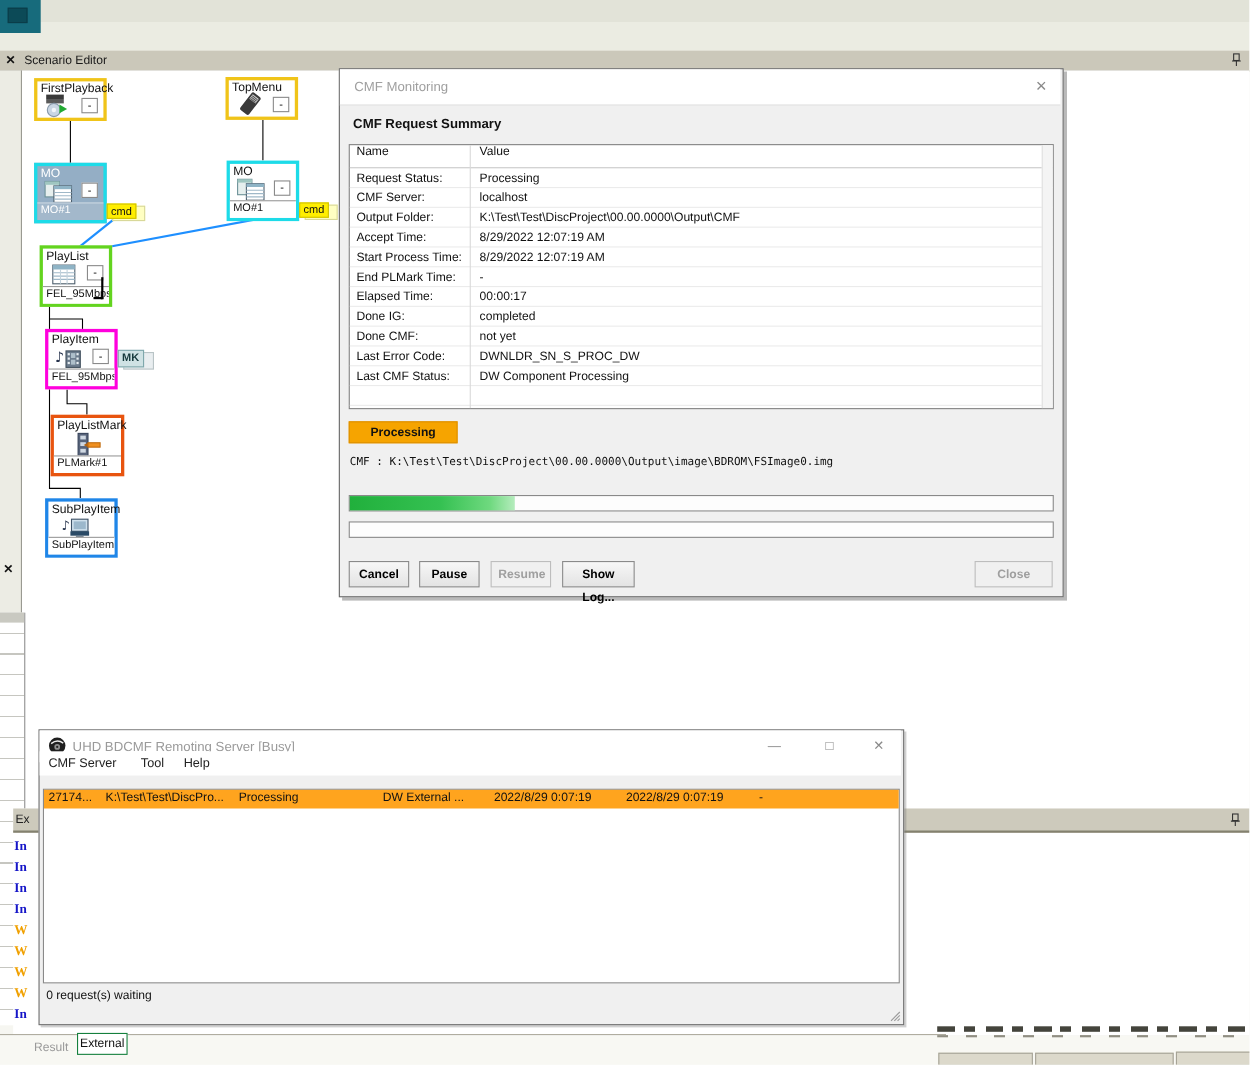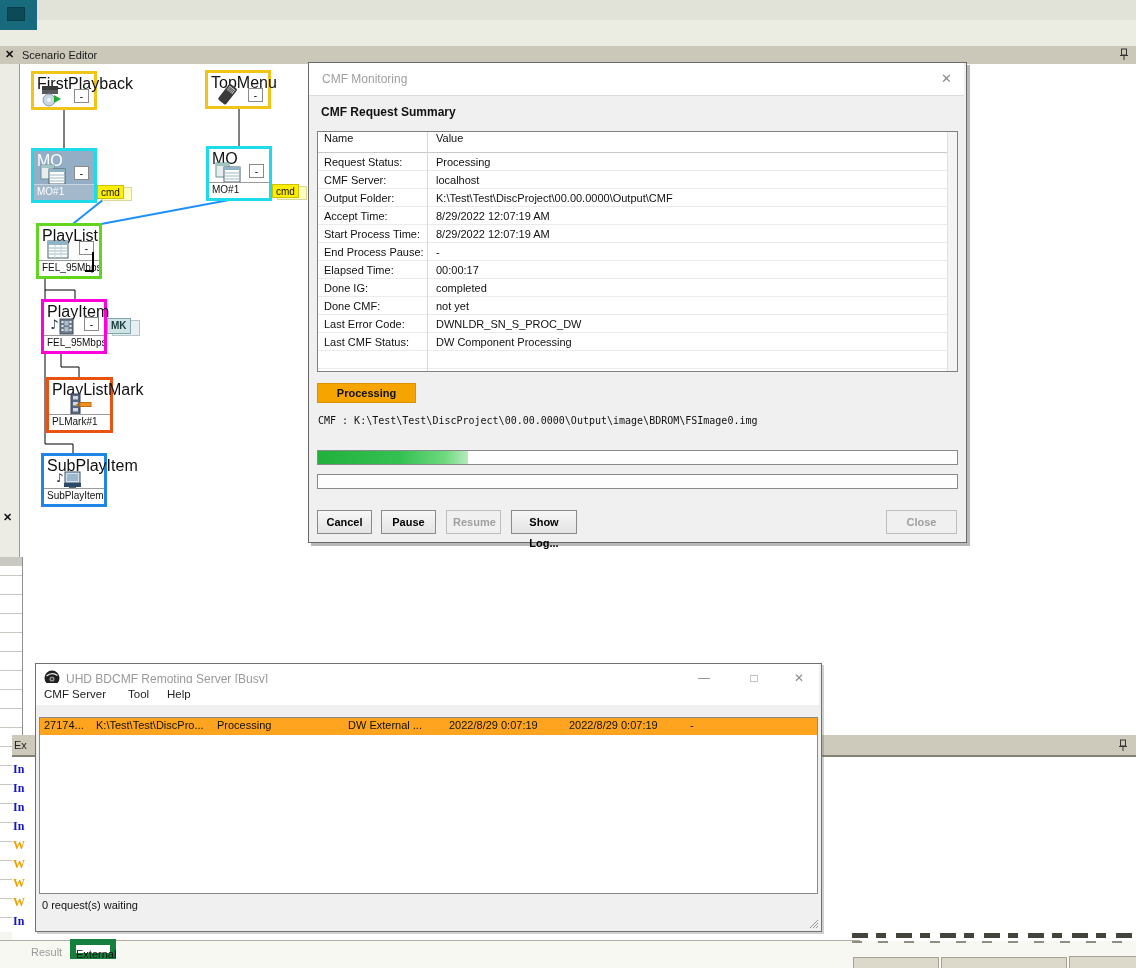--- a/index.html
+++ b/index.html
@@ -19,21 +19,21 @@
   .pin-ext{right:8px;top:4px;}
   
   .left-strip{left:0;top:64px;width:19px;height:493px;background:#ecece4;border-right:1px solid #9a9a92;}
   .left-close{left:3px;top:511px;font-weight:bold;font-size:11px;}
   .rows-col{left:0;top:557px;width:22px;height:375px;background:#fff;border-right:1px solid #8f8f8f;
     background-image:repeating-linear-gradient(180deg,#fff 0 18px,#c6c6c0 18px 19px);z-index:1;}
   .rows-head{left:0;top:0;width:22px;height:9px;background:#c9c9c1;}
   
   .canvas{left:20px;top:64px;width:1116px;height:671px;background:#fff;z-index:0;}
   .node{position:absolute;box-sizing:border-box;background:#fff;border:3px solid #888;z-index:2;}
-  .node-title{position:absolute;left:3px;top:1px;font-size:16px;white-space:nowrap;}
+  .node-title{position:absolute;left:3px;top:1px;font-size:11px;white-space:nowrap;}
   .minus{position:absolute;right:5px;top:15px;width:15px;height:14px;background:#fff;border:1px solid #8a8a8a;
          font-size:10px;line-height:11px;text-align:center;padding:0;}
   .node-name{position:absolute;left:0;right:0;bottom:0;height:14px;border-top:1px solid #9a9a9a;
              font-size:10px;padding:1px 0 0 3px;white-space:nowrap;overflow:hidden;background:#fff;}
   .n-firstplayback{left:31px;top:71px;width:66px;height:39px;border-color:#f0c419;}
   .n-topmenu{left:205px;top:70px;width:66px;height:39px;border-color:#f0c419;}
   .n-mo-left{left:31px;top:148px;width:66px;height:55px;border-color:#1ddbe8;background:#94aec5;color:#fff;}
   .n-mo-left .node-name{background:#a3b8cb;border-top:1px solid #c9d6e2;color:#fff;}
   .n-mo-right{left:206px;top:146px;width:66px;height:55px;border-color:#1ddbe8;}
   .n-playlist{left:36px;top:223px;width:66px;height:56px;border-color:#63d41f;}
@@ -53,21 +53,21 @@
   
   .external-panel{left:12px;top:735px;width:1124px;height:206px;background:#fff;z-index:2;}
   .ext-header{left:0;top:0;width:1124px;height:22px;background:#cdcabc;border-bottom:2px solid #83816f;box-sizing:border-box;}
   .ext-label{left:2px;top:4px;color:#222;}
   .log-line{position:absolute;left:1px;font-family:"Liberation Serif",serif;font-weight:bold;font-size:12px;}
   .log-info{color:#1616c8;}
   .log-warn{color:#f0a000;}
   .bottom-bg{left:0;top:941px;width:1136px;height:27px;background:#f8f8f3;}
   .tabs-line{left:0;top:940px;width:860px;height:1px;background:#b0ada0;z-index:2;}
   .tab-result{left:31px;top:946px;color:#9a9a9a;z-index:3;}
-  .tab-external{left:70px;top:939px;width:46px;height:20px;background:#fff;border:6px solid #15803d;
+  .tab-external{left:70px;top:939px;width:46px;height:20px;background:#fff;border:1px solid #15803d;
     text-align:center;line-height:19px;z-index:3;box-sizing:border-box;}
   .dash1{left:852px;top:933px;width:284px;height:5px;z-index:3;
     background:repeating-linear-gradient(90deg,#44443c 0 16px,transparent 16px 24px,#44443c 24px 34px,transparent 34px 44px);}
   .dash2{left:852px;top:941px;width:284px;height:2px;z-index:3;
     background:repeating-linear-gradient(90deg,#908e82 0 10px,transparent 10px 26px);}
   .blk{background:#dcd9cb;border:1px solid #a6a396;z-index:3;}
   .blk1{left:853px;top:957px;width:84px;height:10px;}
   .blk2{left:941px;top:957px;width:124px;height:10px;}
   .blk3{left:1069px;top:956px;width:67px;height:11px;}
   
@@ -355,21 +355,21 @@
         </div>
       <div class="sum-row">
           <div class="sum-name">Accept Time:</div>
           <div class="sum-val">8/29/2022 12:07:19 AM</div>
         </div>
       <div class="sum-row">
           <div class="sum-name">Start Process Time:</div>
           <div class="sum-val">8/29/2022 12:07:19 AM</div>
         </div>
       <div class="sum-row">
-          <div class="sum-name">End Process Pause:</div>
+          <div class="sum-name">End PLMark Time:</div>
           <div class="sum-val">-</div>
         </div>
       <div class="sum-row">
           <div class="sum-name">Elapsed Time:</div>
           <div class="sum-val">00:00:17</div>
         </div>
       <div class="sum-row">
           <div class="sum-name">Done IG:</div>
           <div class="sum-val">completed</div>
         </div>

